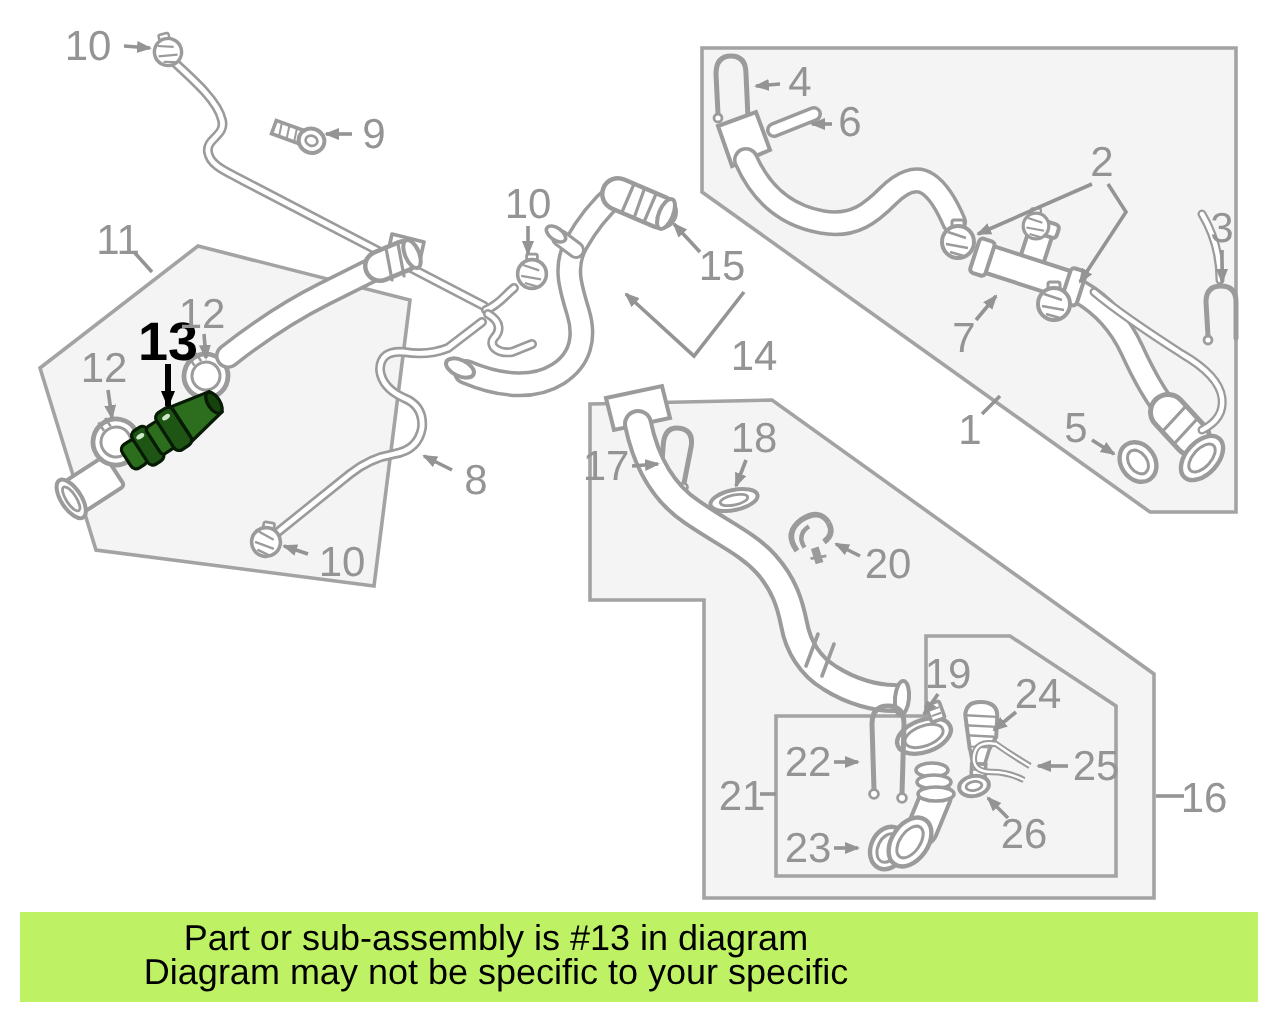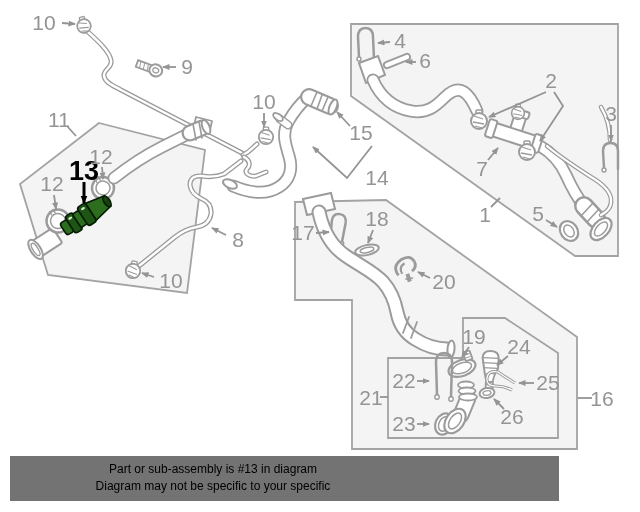--- a/index.html
+++ b/index.html
@@ -1,23 +1,23 @@
 <!DOCTYPE html>
 <html><head>
 <meta charset="utf-8">
 <style>
   html,body{margin:0;padding:0;background:#fff;}
   .stage{position:relative;width:640px;height:512px;background:#fff;overflow:hidden;
          font-family:"Liberation Sans",sans-serif;}
   .stage svg{position:absolute;left:0;top:0;}
   svg text{font-family:"Liberation Sans",sans-serif;font-size:21px;fill:#949494;}
   svg text.hl{font-size:27px;font-weight:bold;fill:#000;}
-  .banner{position:absolute;left:10px;top:456px;width:549px;height:45px;box-sizing:border-box;
-          background:#737373;color:#000;text-align:center;
-          padding:5px 143px 0 0;font-size:12px;line-height:17px;}
+  .banner{position:absolute;left:10px;top:456px;width:619px;height:45px;box-sizing:border-box;
+          background:#bef264;color:#000;text-align:center;
+          padding:5px 143px 0 0;font-size:18px;line-height:17px;}
 </style>
 </head>
 <body>
 
 <div class="stage">
 <svg width="640" height="512" viewBox="0 0 640 512">
   <defs>
     <marker id="ag" markerWidth="9" markerHeight="8" refX="6.5" refY="3" orient="auto" markerUnits="userSpaceOnUse">
       <path d="M0,0 L7.5,3 L0,6 Z" fill="#949494"></path>
     </marker>

